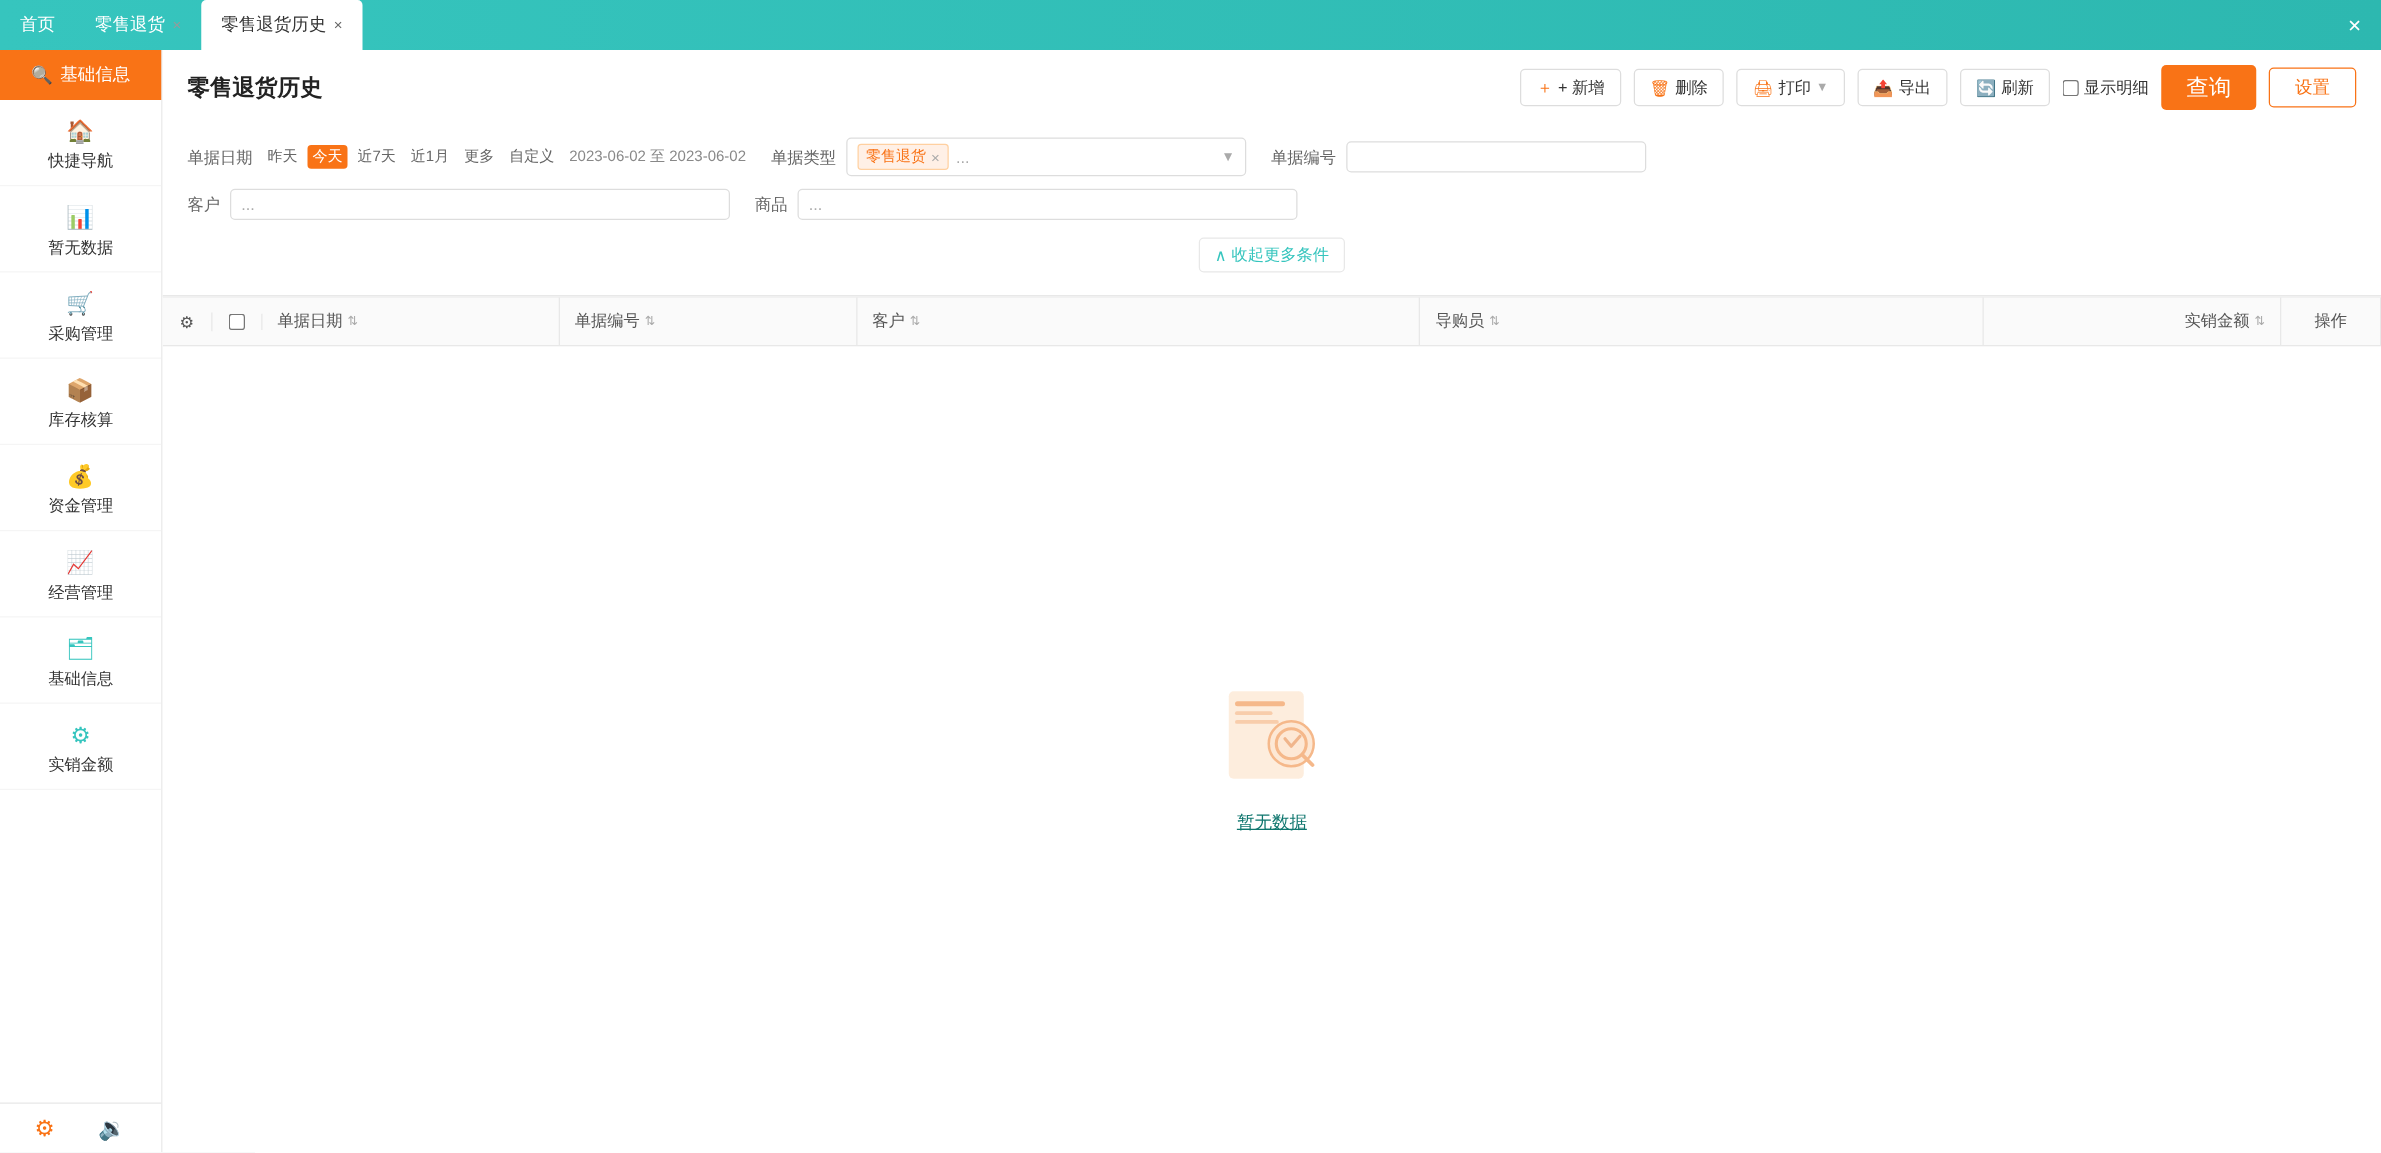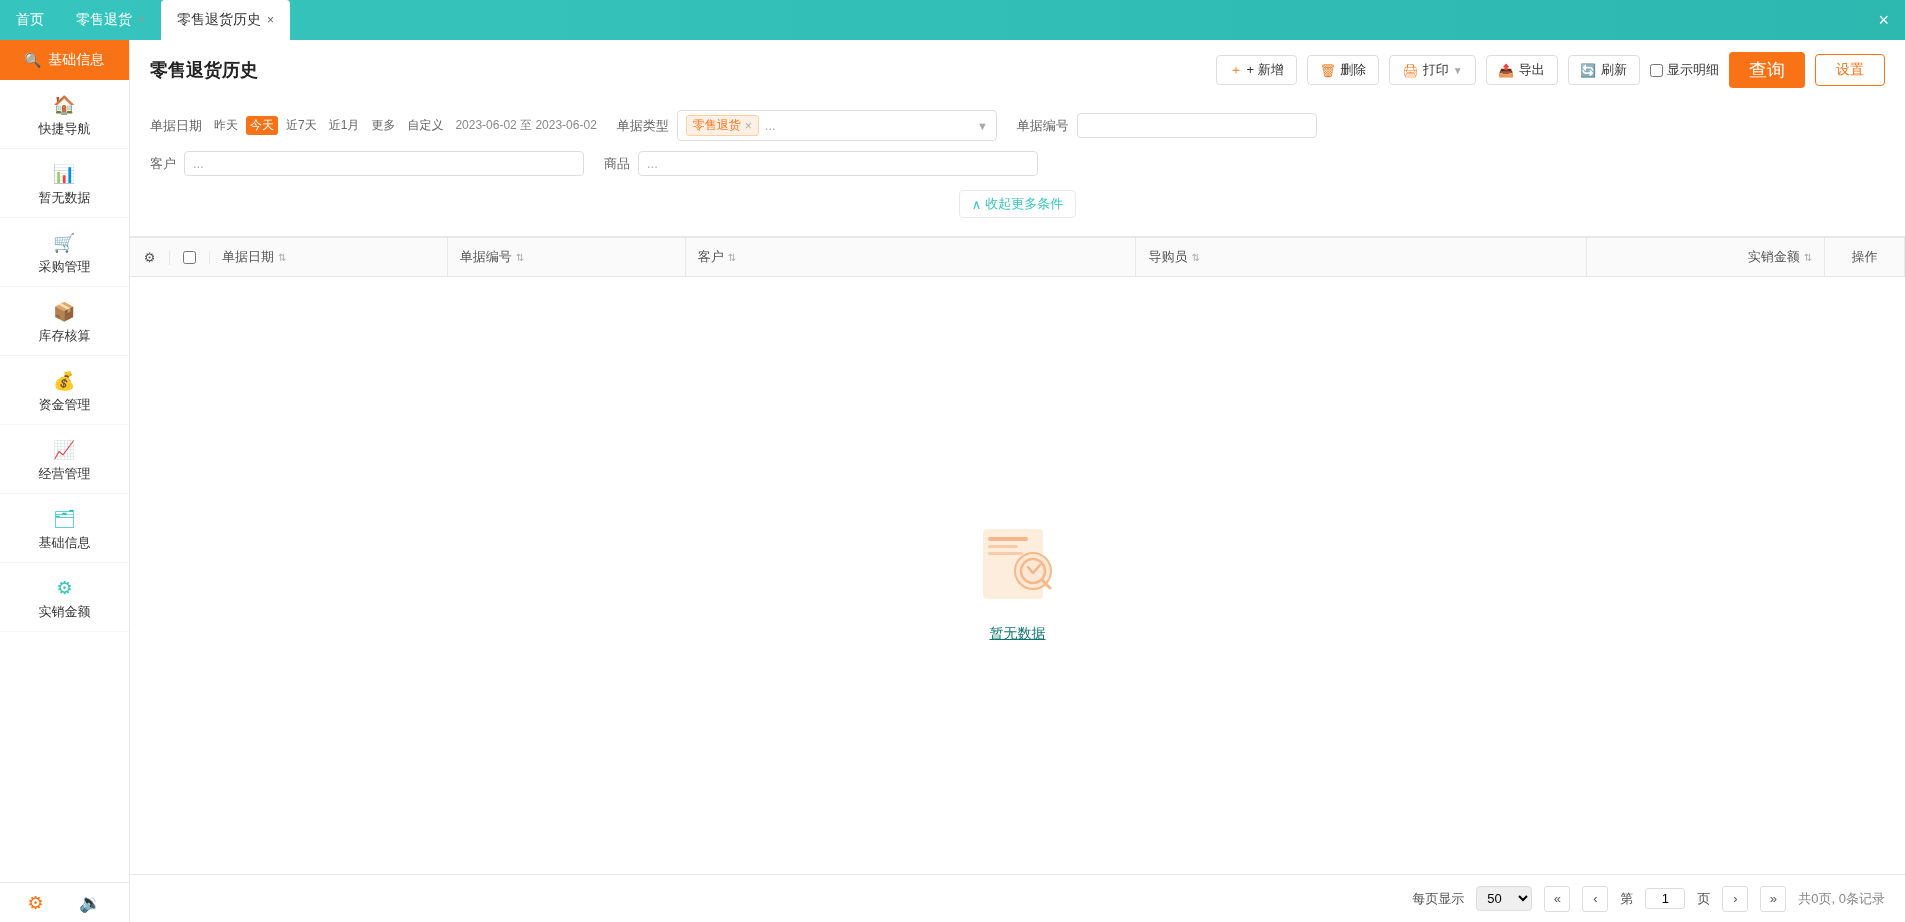--- a/index.html
+++ b/index.html
@@ -600,30 +600,14 @@
             <circle cx="65" cy="62" r="18" fill="#fde8d5" stroke="#f5b88a" stroke-width="2"></circle>
             <circle cx="65" cy="62" r="12" fill="none" stroke="#f5b88a" stroke-width="2.5"></circle>
             <line x1="74" y1="71" x2="82" y2="79" stroke="#f5b88a" stroke-width="3" stroke-linecap="round"></line>
             <path d="M60 58 L65 64 L72 56" fill="none" stroke="#e8925a" stroke-width="2.5" stroke-linecap="round" stroke-linejoin="round" opacity="0.6"></path>
           </svg>
           <span class="empty-text">暂无数据</span>
         </div>
       </div>
     </div>
 
-    <div class="pagination-bar">
-      <span>每页显示</span>
-      <select class="page-size-select">
-        <option>50</option>
-        <option>100</option>
-        <option>200</option>
-      </select>
-      <div class="page-btn">«</div>
-      <div class="page-btn">‹</div>
-      <span>第</span>
-      <input class="page-input" type="text" value="1" style="">
-      <span>页</span>
-      <div class="page-btn">›</div>
-      <div class="page-btn">»</div>
-      <span class="page-total">共0页, 0条记录</span>
-    </div>
   </div>
 </div>
 
 </body></html>

